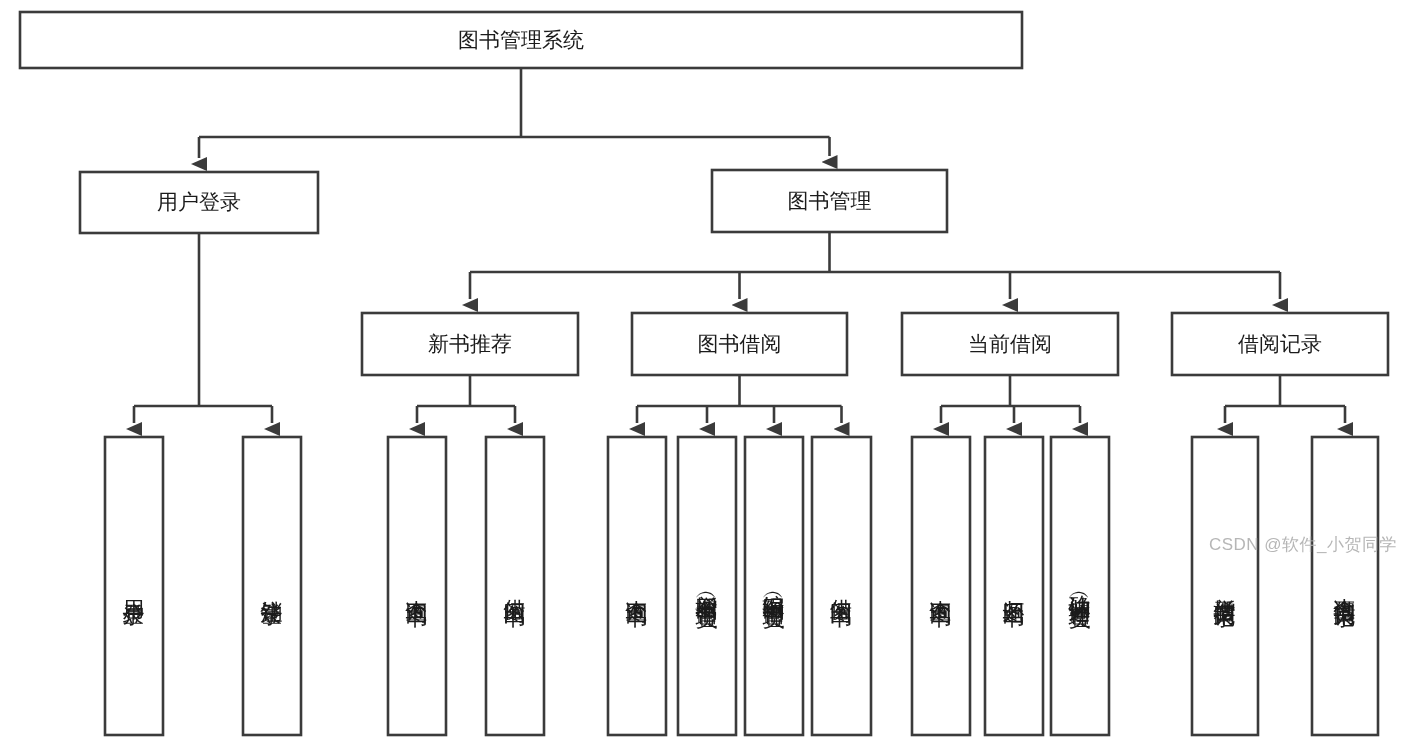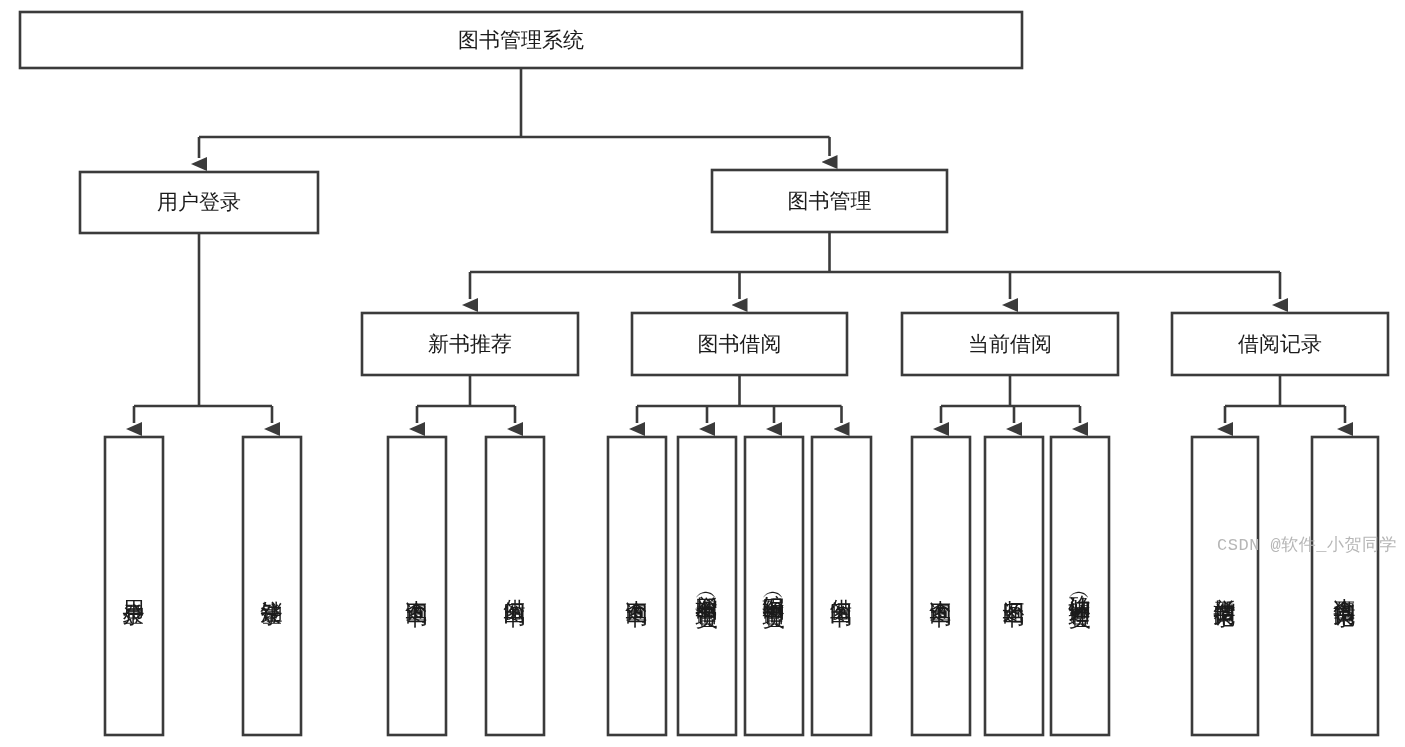--- a/index.html
+++ b/index.html
@@ -27,21 +27,21 @@
     letter-spacing:2px;
     display:flex;
     align-items:center;
     justify-content:center;
     white-space:nowrap;
     pointer-events:none;
   }
   #watermark{
     position:absolute;
     right:8px;bottom:4px;
-    font-family:Liberation Mono, monospace;
+    font-family:Liberation Sans, sans-serif;
     font-size:17px;
     color:#b6b6b6;
     letter-spacing:0.5px;
     white-space:nowrap;
   }
 </style>
 </head>
 <body>
 
 <div id="diagram-root">

